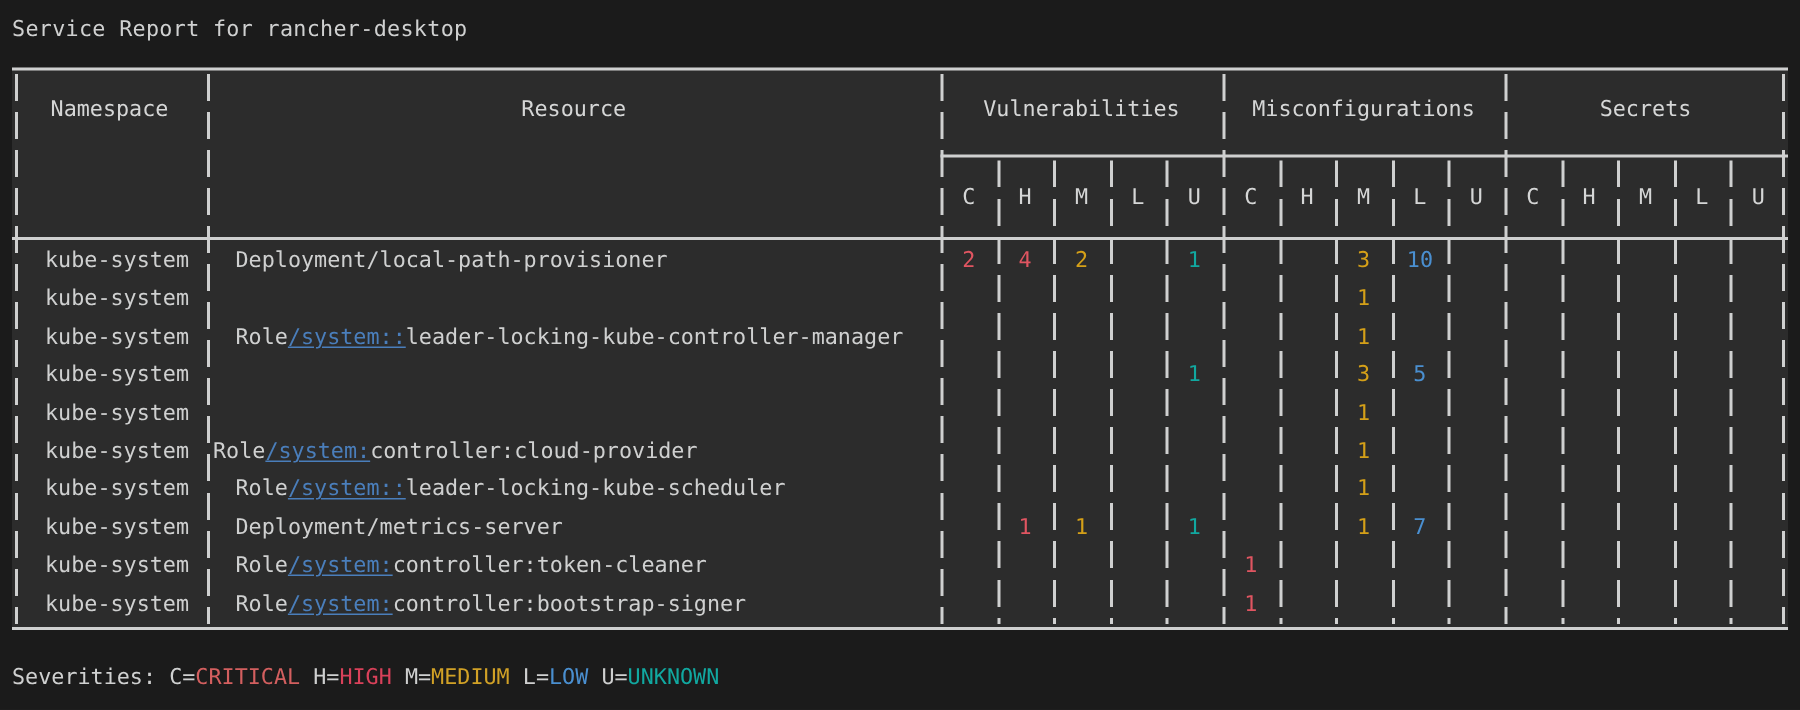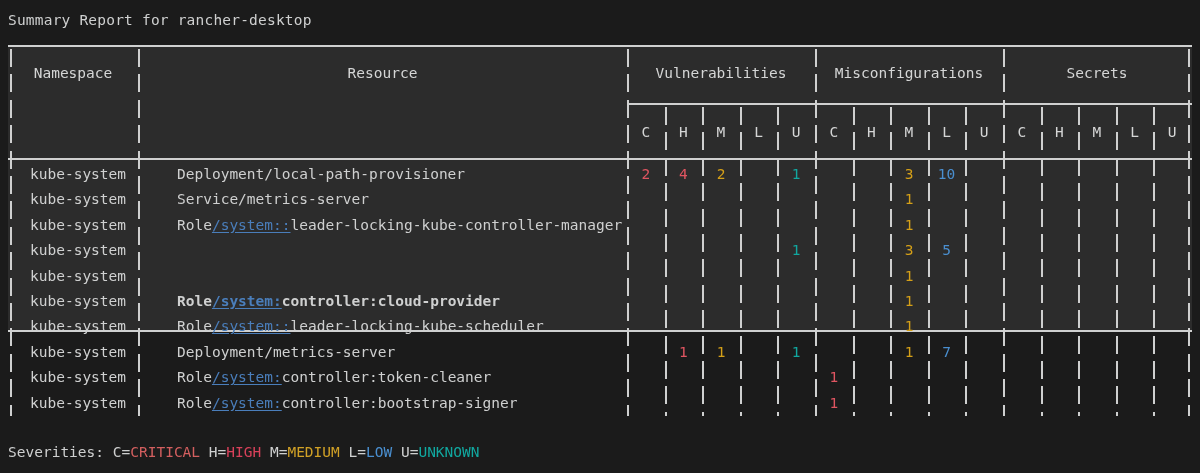--- a/index.html
+++ b/index.html
@@ -35,21 +35,21 @@
     font-size: 14.5px;
     letter-spacing: 0.2px;
   }
 
   
   .table-wrap {
     position: absolute;
     left: 8px;
     top: 45px;
     width: 1184px;
-    height: 287px;
+    height: 375px;
     background: #2c2c2c;
     box-sizing: border-box;
   }
   .tbl-border-top,
   .tbl-border-bottom {
     position: absolute;
     left: 0;
     width: 100%;
     height: 2px;
     background: #cfd0d0;
@@ -95,21 +95,20 @@
   }
   .cell-ns {
     position: absolute;
     white-space: pre;
     color: #cfd0d0;
   }
   .cell-res {
     position: absolute;
     white-space: pre;
     color: #cfd0d0;
-    margin-left: 20px;
   }
   .cell-res .link {
     color: #4a7ebb;
     text-decoration: underline;
     text-underline-offset: 2px;
   }
   .cell-num {
     position: absolute;
     width: 32px;
     text-align: center;
@@ -135,21 +134,21 @@
   .legend .lbl-h { color: #d9415a; }
   .legend .lbl-m { color: #d1a126; }
   .legend .lbl-l { color: #4a8fd0; }
   .legend .lbl-u { color: #11a8a0; }
 </style>
 </head>
 <body>
 
 <div id="root">
 
-  <div class="report-title">Summary Report for rancher-desktop</div>
+  <div class="report-title">Service Report for rancher-desktop</div>
 
   <div class="table-wrap">
     <div class="tbl-border-top"></div>
     <div class="tbl-border-bottom"></div>
 
     <div id="rules">
         <div class="hrule" style="top: 58px; left: 619px; width: 565px;"></div>
         <div class="hrule" style="top: 113px; left: 0px; width: 1184px;"></div>
       </div>
     <div id="vseps">
@@ -200,41 +199,40 @@
           <div class="cell-res" style="left: 149px;"><span>Deployment/local-path-provisioner</span></div>
           <div class="cell-num sev-c" style="left: 621.8px;">2</div>
           <div class="cell-num sev-h" style="left: 659.4px;">4</div>
           <div class="cell-num sev-m" style="left: 697px;">2</div>
           <div class="cell-num sev-u" style="left: 772.2px;">1</div>
           <div class="cell-num sev-m" style="left: 885px;">3</div>
           <div class="cell-num sev-l" style="left: 922.6px;">10</div>
         </div>
         <div class="row" style="top: 142.4px;">
           <div class="cell-ns" style="left: 22px;">kube-system</div>
-          <div class="cell-res" style="left: 149px;"><span>Service/metrics-server</span></div>
           <div class="cell-num sev-m" style="left: 885px;">1</div>
         </div>
         <div class="row" style="top: 167.8px;">
           <div class="cell-ns" style="left: 22px;">kube-system</div>
           <div class="cell-res" style="left: 149px; text-align: center;"><span>Role</span><span class="link">/system::</span><span>leader-locking-kube-controller-manager</span></div>
           <div class="cell-num sev-m" style="left: 885px;">1</div>
         </div>
         <div class="row" style="top: 193.2px;">
           <div class="cell-ns" style="left: 22px;">kube-system</div>
           <div class="cell-num sev-u" style="left: 772.2px;">1</div>
           <div class="cell-num sev-m" style="left: 885px;">3</div>
           <div class="cell-num sev-l" style="left: 922.6px;">5</div>
         </div>
         <div class="row" style="top: 218.6px;">
           <div class="cell-ns" style="left: 22px;">kube-system</div>
           <div class="cell-num sev-m" style="left: 885px;">1</div>
         </div>
         <div class="row" style="top: 244px;">
           <div class="cell-ns" style="left: 22px;">kube-system</div>
-          <div class="cell-res" style="left: 149px; font-weight: bold;"><span>Role</span><span class="link">/system:</span><span>controller:cloud-provider</span></div>
+          <div class="cell-res" style="left: 134px;"><span>Role</span><span class="link">/system:</span><span>controller:cloud-provider</span></div>
           <div class="cell-num sev-m" style="left: 885px;">1</div>
         </div>
         <div class="row" style="top: 269.4px;">
           <div class="cell-ns" style="left: 22px;">kube-system</div>
           <div class="cell-res" style="left: 149px;"><span>Role</span><span class="link">/system::</span><span>leader-locking-kube-scheduler</span></div>
           <div class="cell-num sev-m" style="left: 885px;">1</div>
         </div>
         <div class="row" style="top: 294.8px;">
           <div class="cell-ns" style="left: 22px;">kube-system</div>
           <div class="cell-res" style="left: 149px;"><span>Deployment/metrics-server</span></div>

